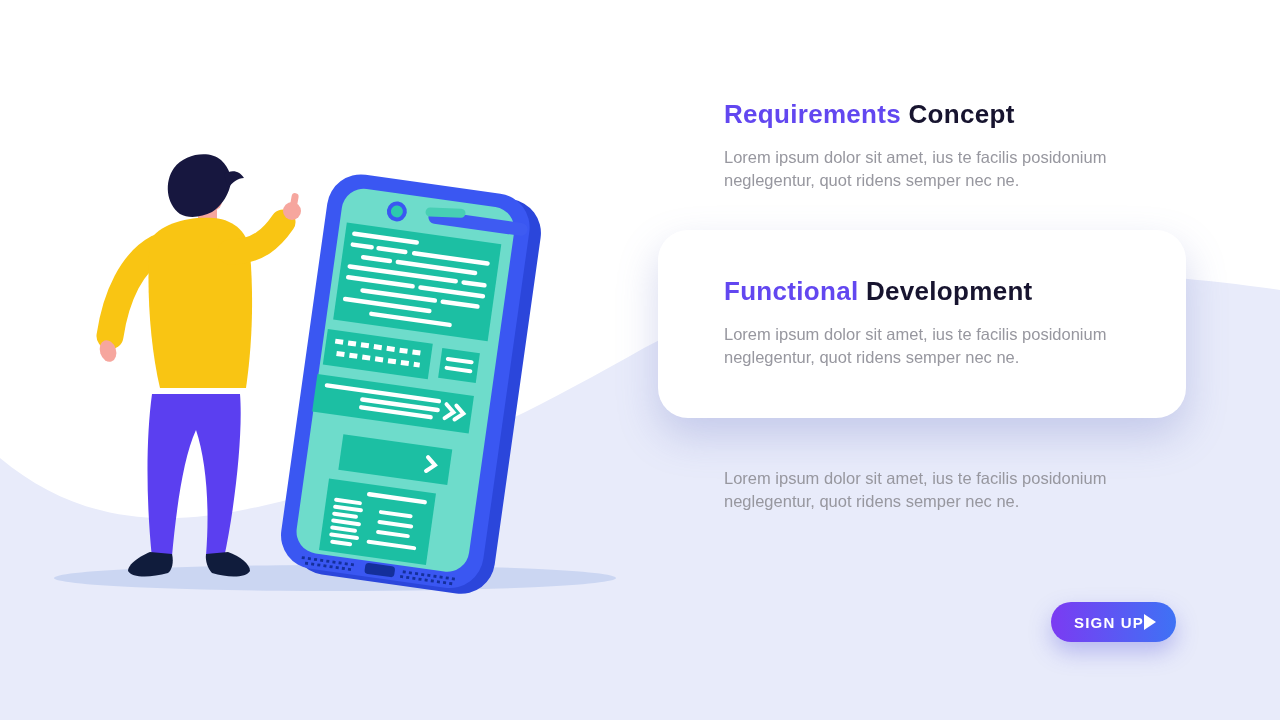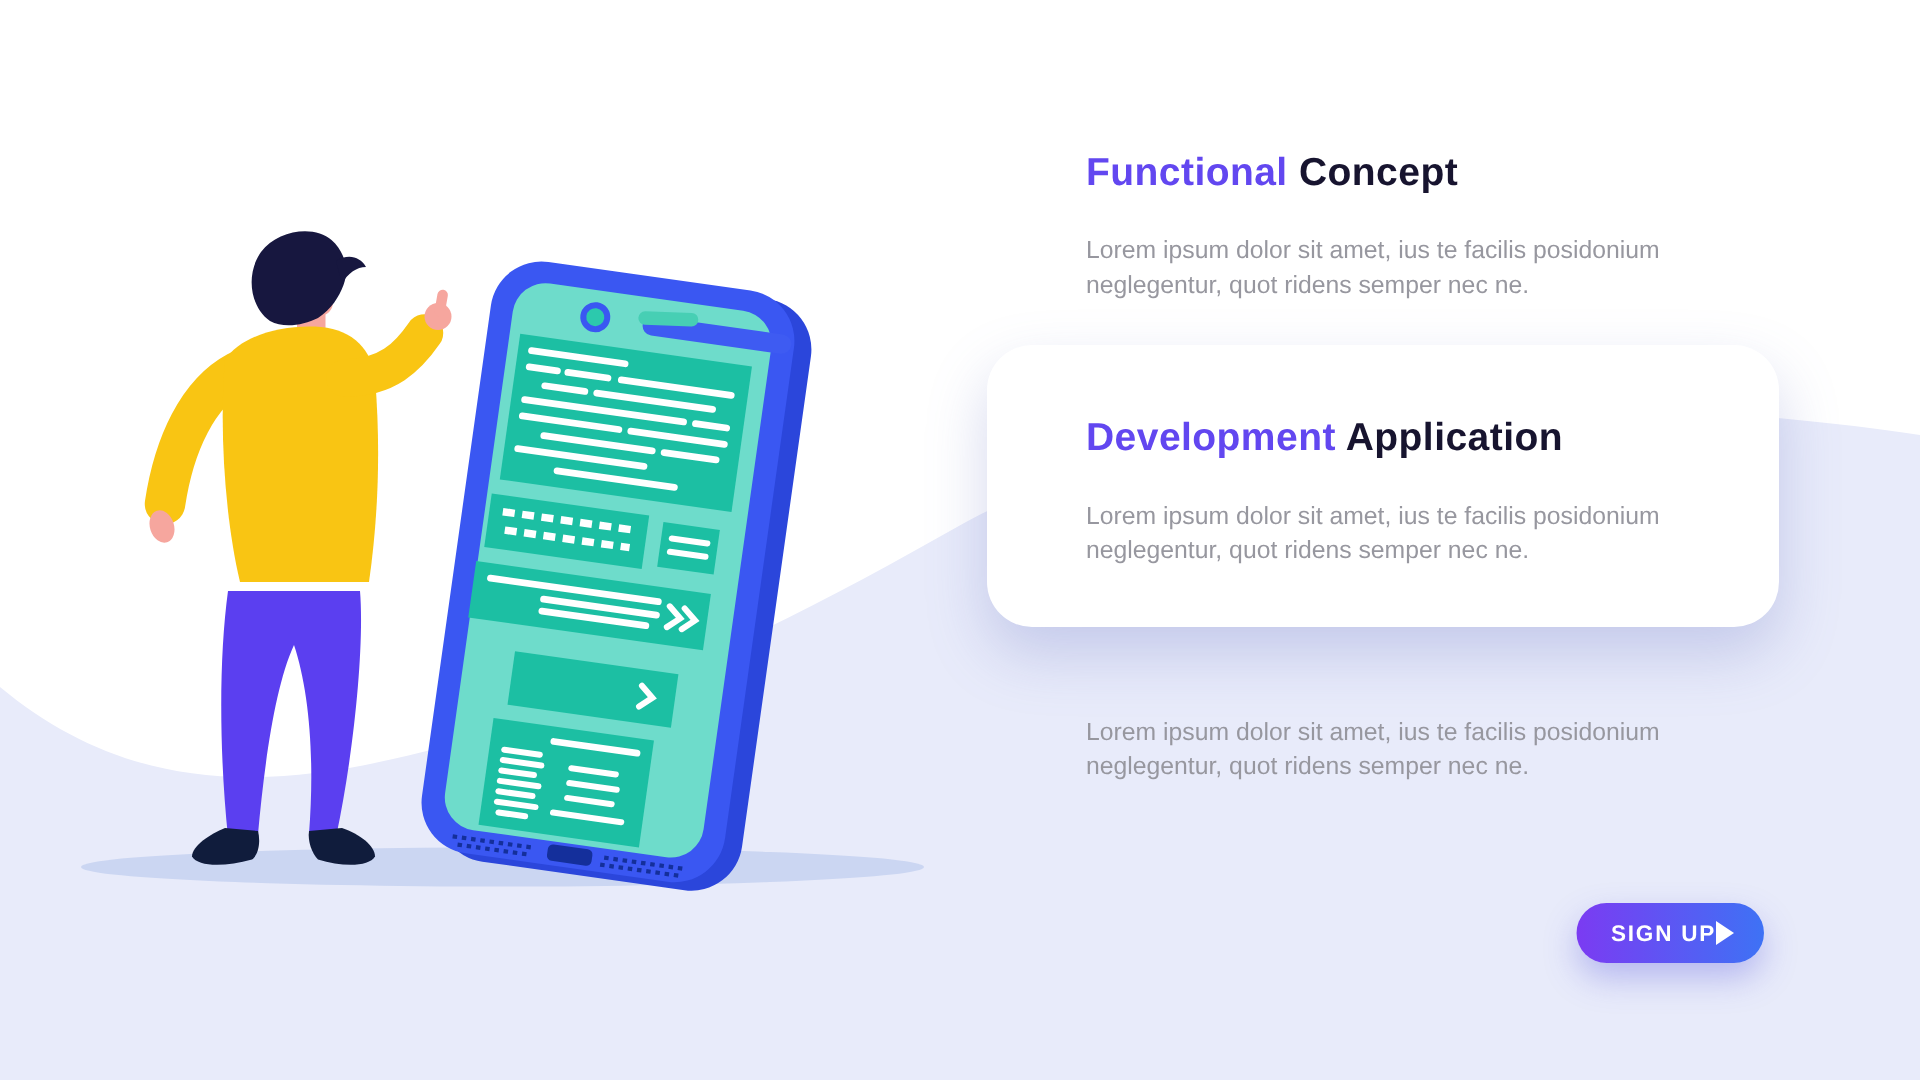--- a/index.html
+++ b/index.html
@@ -30,21 +30,21 @@
   .illus-svg{position:absolute;left:0;top:0;z-index:2;}
   .content{position:absolute;left:0;top:0;width:1280px;height:720px;z-index:3;}
 
   .feature{position:absolute;width:440px;}
   .feature h2{
     font-size:26px;font-weight:700;letter-spacing:.3px;
     color:var(--heading-dark);white-space:nowrap;
   }
   .feature h2 .accent{color:var(--accent-purple);}
   .feature p{
-    margin-top:26px;width:408px;
+    margin-top:16px;width:408px;
     font-size:16.5px;line-height:1.42;color:var(--body-gray);
   }
   .feature-development{left:724px;top:99px;}
   .feature-application{left:724px;top:451px;}
 
   .card{
     position:absolute;left:658px;top:230px;width:528px;height:188px;
     background:var(--card-white);border-radius:30px;
     box-shadow:0 18px 40px rgba(104,116,195,.28);
   }
@@ -196,29 +196,29 @@
     <path fill="var(--hair-navy)" d="M180,214 C166,204 164,182 174,168 C185,153 210,150 221,160
              C230,168 233,180 229,190 C226,198 221,206 212,212
              C202,217 189,219 180,214 Z"></path>
     <path fill="var(--hair-navy)" d="M224,174 C232,169 240,171 244,178 C238,178 232,182 228,189 Z"></path>
   </g>
 </svg>
 
 <div class="content">
 
   <section class="feature feature-development">
-    <h2><span class="accent">Functional</span>
+    <h2><span class="accent">Requirements</span>
       <span>Concept</span></h2>
     <p>Lorem ipsum dolor sit amet, ius te facilis posidonium neglegentur, quot ridens semper nec ne.</p>
   </section>
 
   <div class="card">
     <section class="feature">
-      <h2><span class="accent">Development</span>
-        <span>Application</span></h2>
+      <h2><span class="accent">Functional</span>
+        <span>Development</span></h2>
       <p>Lorem ipsum dolor sit amet, ius te facilis posidonium neglegentur, quot ridens semper nec ne.</p>
     </section>
   </div>
 
   <section class="feature feature-application">
     <p>Lorem ipsum dolor sit amet, ius te facilis posidonium neglegentur, quot ridens semper nec ne.</p>
   </section>
 
   <button class="cta-button">
     <span>SIGN UP</span>

